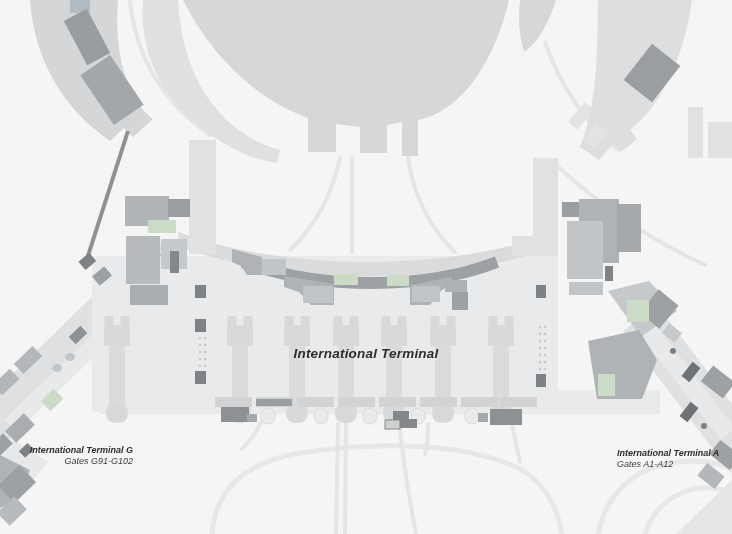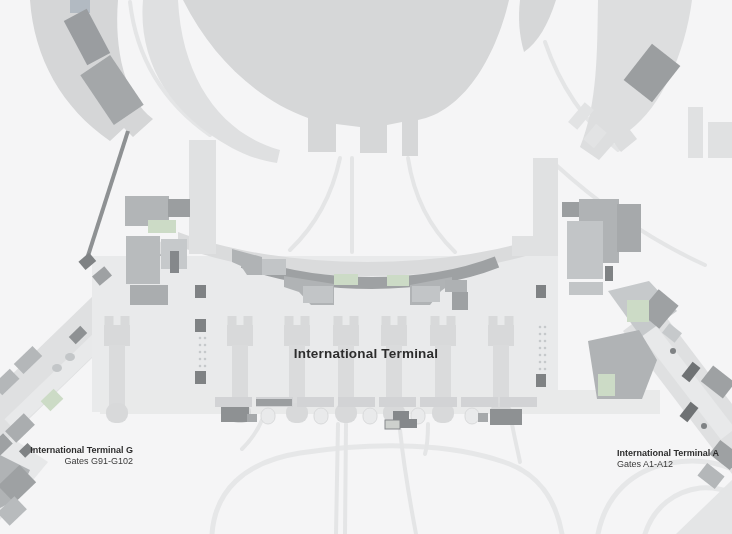--- a/index.html
+++ b/index.html
@@ -1,16 +1,16 @@
 <!DOCTYPE html>
 <html><head>
 <meta charset="utf-8">
 <style>
   html,body{margin:0;padding:0;background:#f5f5f6;}
-  .map-wrap{width:732px;height:534px;position:relative;overflow:hidden;background:#f5f5f6;}
+  .map-wrap{width:732px;height:534px;position:relative;overflow:hidden;background:#f5f5f6;font-style:italic;}
   svg{display:block;}
   text{font-family:"Liberation Sans","DejaVu Sans",sans-serif;fill:#2d2d2d;}
   .lbl-main{font-size:13.5px;font-weight:bold;letter-spacing:.2px;}
   .lbl-side-b{font-size:9px;font-weight:bold;}
   .lbl-side{font-size:9px;font-weight:normal;fill:#3a3a3a;}
   .road{stroke:#e4e5e6;stroke-width:4;fill:none;stroke-linecap:round;}
   .road5{stroke:#e6e7e8;stroke-width:5;fill:none;stroke-linecap:round;}
 </style>
 </head>
 <body>

